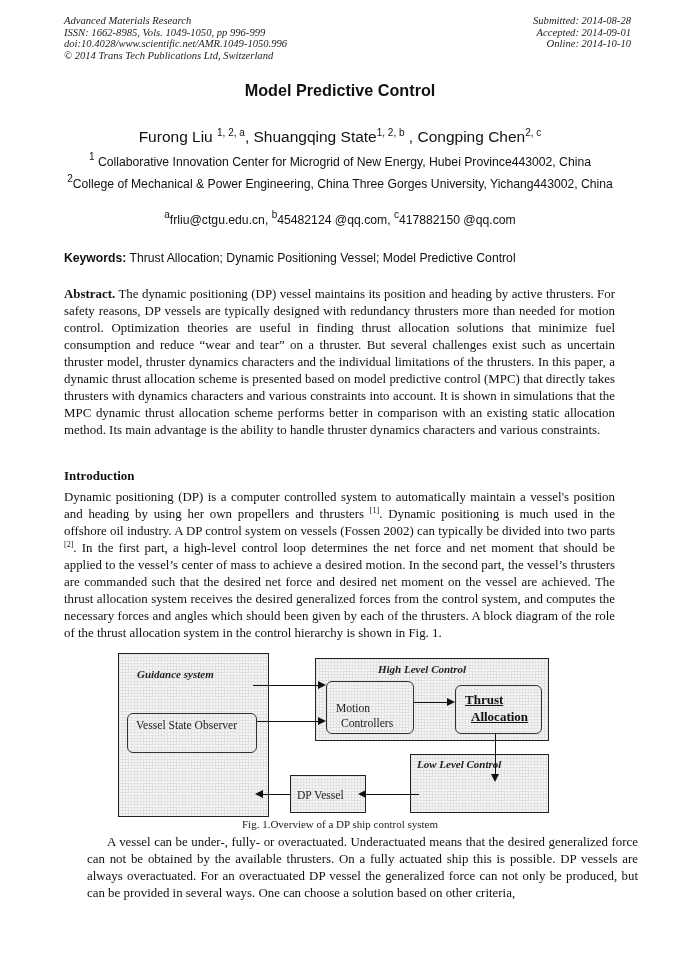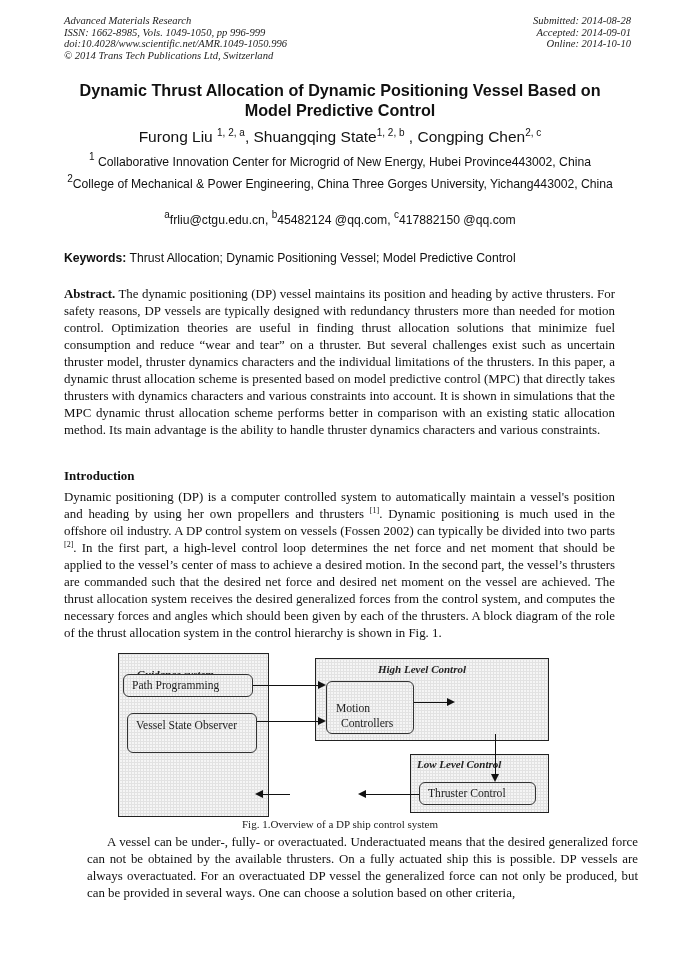--- a/index.html
+++ b/index.html
@@ -48,21 +48,20 @@
   <div>doi:10.4028/www.scientific.net/AMR.1049-1050.996</div>
   <div>© 2014 Trans Tech Publications Ltd, Switzerland</div>
 </div>
 <div class="abs hdr hdr-right">
   <div>Submitted: 2014-08-28</div>
   <div>Accepted: 2014-09-01</div>
   <div>Online: 2014-10-10</div>
 </div>
 
 <div class="abs title">
-  <div>Dynamic Thrust Allocation of Dynamic Positioning Vessel Based on</div>
   <div>Model Predictive Control</div>
 </div>
 
 <div class="abs authors">
   <span>Furong Liu </span><sup>1, 2, a</sup><span>, </span><span>Shuangqing State</span><sup>1, 2, b</sup><span> , </span><span>Congping Chen</span><sup>2, c</sup>
 </div>
 
 <div class="abs affil affil1">
   <sup>1</sup><span> Collaborative Innovation Center for Microgrid of New Energy, Hubei Province443002, China</span>
 </div>
@@ -84,40 +83,41 @@
 
 <div class="abs sec-head">Introduction</div>
 <div class="abs para intro">
   <span>Dynamic positioning (DP) is a computer controlled system to automatically maintain a vessel's position and heading by using her own propellers and thrusters </span><sup>[1]</sup><span>. Dynamic positioning is much used in the offshore oil industry. A DP control system on vessels (Fossen 2002) can typically be divided into two parts </span><sup>[2]</sup><span>.  In the first part, a high-level control loop determines the net force and net moment that should be applied to the vessel’s center of mass to achieve a desired motion.  In the second part, the vessel’s thrusters are commanded such that the desired net force and desired net moment on the vessel are achieved. The thrust allocation system receives the desired generalized forces from the control system, and computes the necessary forces and angles which should been given by each of the thrusters. A block diagram of the role of the thrust allocation system in the control hierarchy is shown in Fig. 1.</span>
 </div>
 
 <div class="abs" style="left:0;top:0;width:678px;height:959px;pointer-events:none;">
 
   <div class="box grid-bg" style="left:118px;top:653px;width:151px;height:164px;"></div>
   <div class="glabel" style="left:137px;top:668px;">Guidance system</div>
-  <div class="rbox grid-bg" style="left:123px;top:674px;width:130px;height:23px;padding:4px 0 0 8px;">
-    <span>Path Programming</span>
-  </div>
   <div class="rbox grid-bg" style="left:127px;top:713px;width:130px;height:40px;padding:5px 0 0 8px;">
     <span>Vessel State Observer</span>
   </div>
 
   <div class="box grid-bg" style="left:315px;top:658px;width:234px;height:83px;"></div>
   <div class="glabel" style="left:378px;top:663px;">High Level Control</div>
   <div class="rbox grid-bg" style="left:326px;top:681px;width:88px;height:53px;padding:19px 0 0 9px;line-height:15px;">
     <div>Motion</div>
     <div style="padding-left:5px;">Controllers</div>
   </div>
+  <div class="rbox grid-bg" style="left:455px;top:685px;width:87px;height:49px;padding:5px 0 0 9px;">
+    <div class="thrust-alloc">Thrust</div>
+    <div class="thrust-alloc" style="padding-left:6px;">Allocation</div>
+  </div>
 
   <div class="box grid-bg" style="left:410px;top:754px;width:139px;height:59px;"></div>
   <div class="glabel" style="left:417px;top:758px;">Low Level Control</div>
-  <div class="rbox grid-bg" style="left:419px;top:782px;width:117px;height:23px;padding:4px 0 0 8px;">
-    <span>Thruster Control</span>
+
+  <div class="box grid-bg" style="left:290px;top:775px;width:76px;height:38px;font-family:'Liberation Serif',serif;font-size:11.6px;color:#222;padding:13px 0 0 6px;">
+    <span>DP Vessel</span>
   </div>
-
 
   <div class="hline" style="left:253px;top:685px;width:66px;"></div>
   <div class="arrow-r" style="left:318px;top:681px;"></div>
   <div class="hline" style="left:257px;top:721px;width:62px;"></div>
   <div class="arrow-r" style="left:318px;top:717px;"></div>
   <div class="hline" style="left:414px;top:702px;width:34px;"></div>
   <div class="arrow-r" style="left:447px;top:698px;"></div>
   <div class="vline" style="left:495px;top:734px;height:41px;"></div>
   <div class="arrow-d" style="left:491px;top:774px;"></div>
   <div class="hline" style="left:366px;top:794px;width:53px;"></div>

